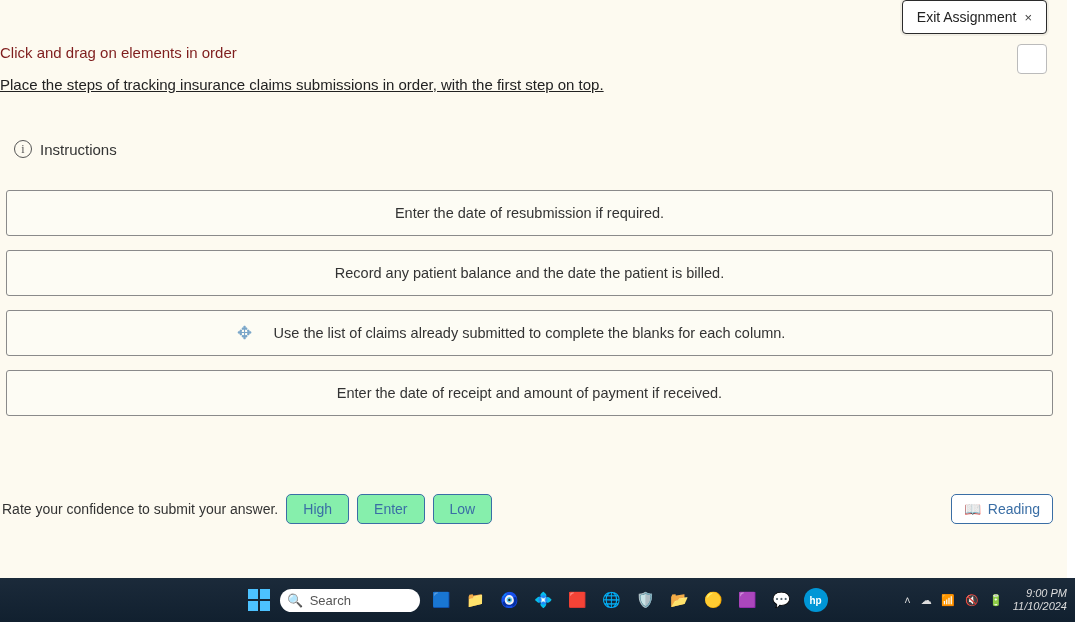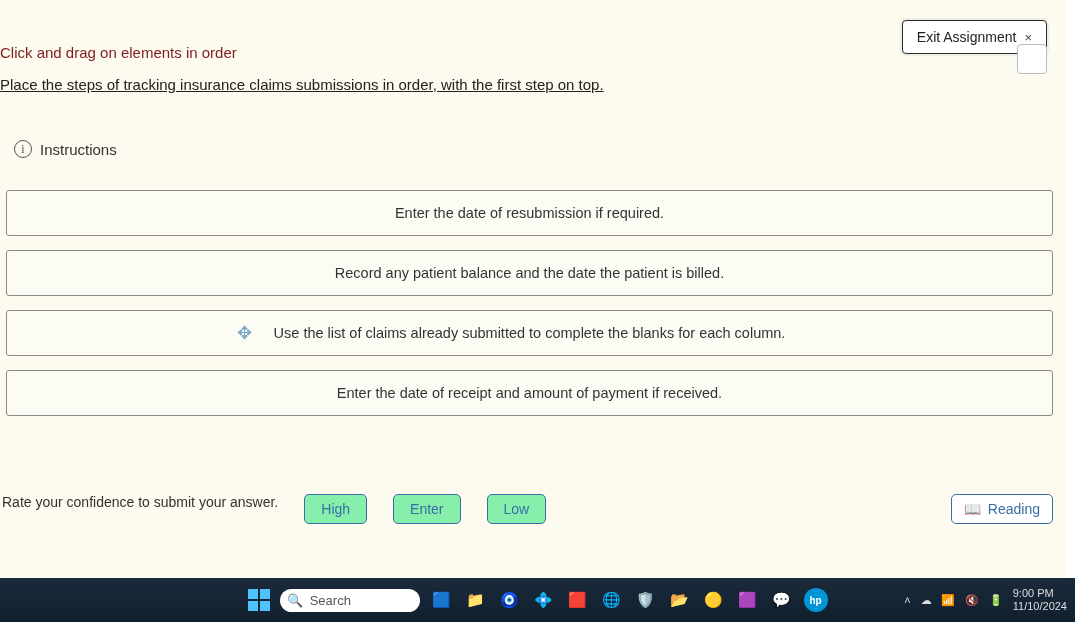--- a/index.html
+++ b/index.html
@@ -15,21 +15,21 @@
 
   .content-area {
     position: absolute;
     left: 0; right: 8px; top: 0; bottom: 44px;
     background: #fdfaf0;
     padding: 0;
   }
 
   .topbar {
     position: absolute;
-    top: 20px; right: 20px;
+    top: 0; right: 20px;
     display: flex;
     align-items: center;
     gap: 12px;
   }
   .exit-btn {
     background: #ffffff;
     border: 1px solid #2b2b2b;
     border-radius: 4px;
     padding: 8px 14px;
     font-size: 14px;
@@ -92,21 +92,21 @@
   .move-icon {
     position: absolute;
     left: 230px; top: 50%; transform: translateY(-50%);
     color: #7aa6c9;
     font-size: 18px;
   }
 
   .confidence-row {
     position: absolute;
     bottom: 54px; left: 2px; right: 14px;
-    display: flex; gap: 26px;
+    display: flex; align-items: center; gap: 8px;
     font-size: 14px; color: #333;
   }
   .conf-btn {
     border: 1.5px solid #3a6ea5;
     color: #3a6ea5;
     background: #86efac;
     border-radius: 5px;
     padding: 6px 16px;
     font-size: 14px;
     cursor: pointer;
@@ -158,21 +158,21 @@
   .tb-icon {
     width: 24px; height: 24px; border-radius: 4px;
     display: flex; align-items: center; justify-content: center;
     font-size: 15px;
   }
   .tb-right {
     position: absolute; right: 8px; top: 0; bottom: 0;
     display: flex; align-items: center; gap: 10px;
     font-size: 11px; color: #ddd;
   }
-  .clock { line-height: 1.15; }
+  .clock { text-align: right; line-height: 1.15; font-style: italic; }
 </style>
 </head>
 <body>
 
 <div class="viewport">
 
   <div class="content-area">
 
     <div class="topbar">
       <button class="exit-btn">

